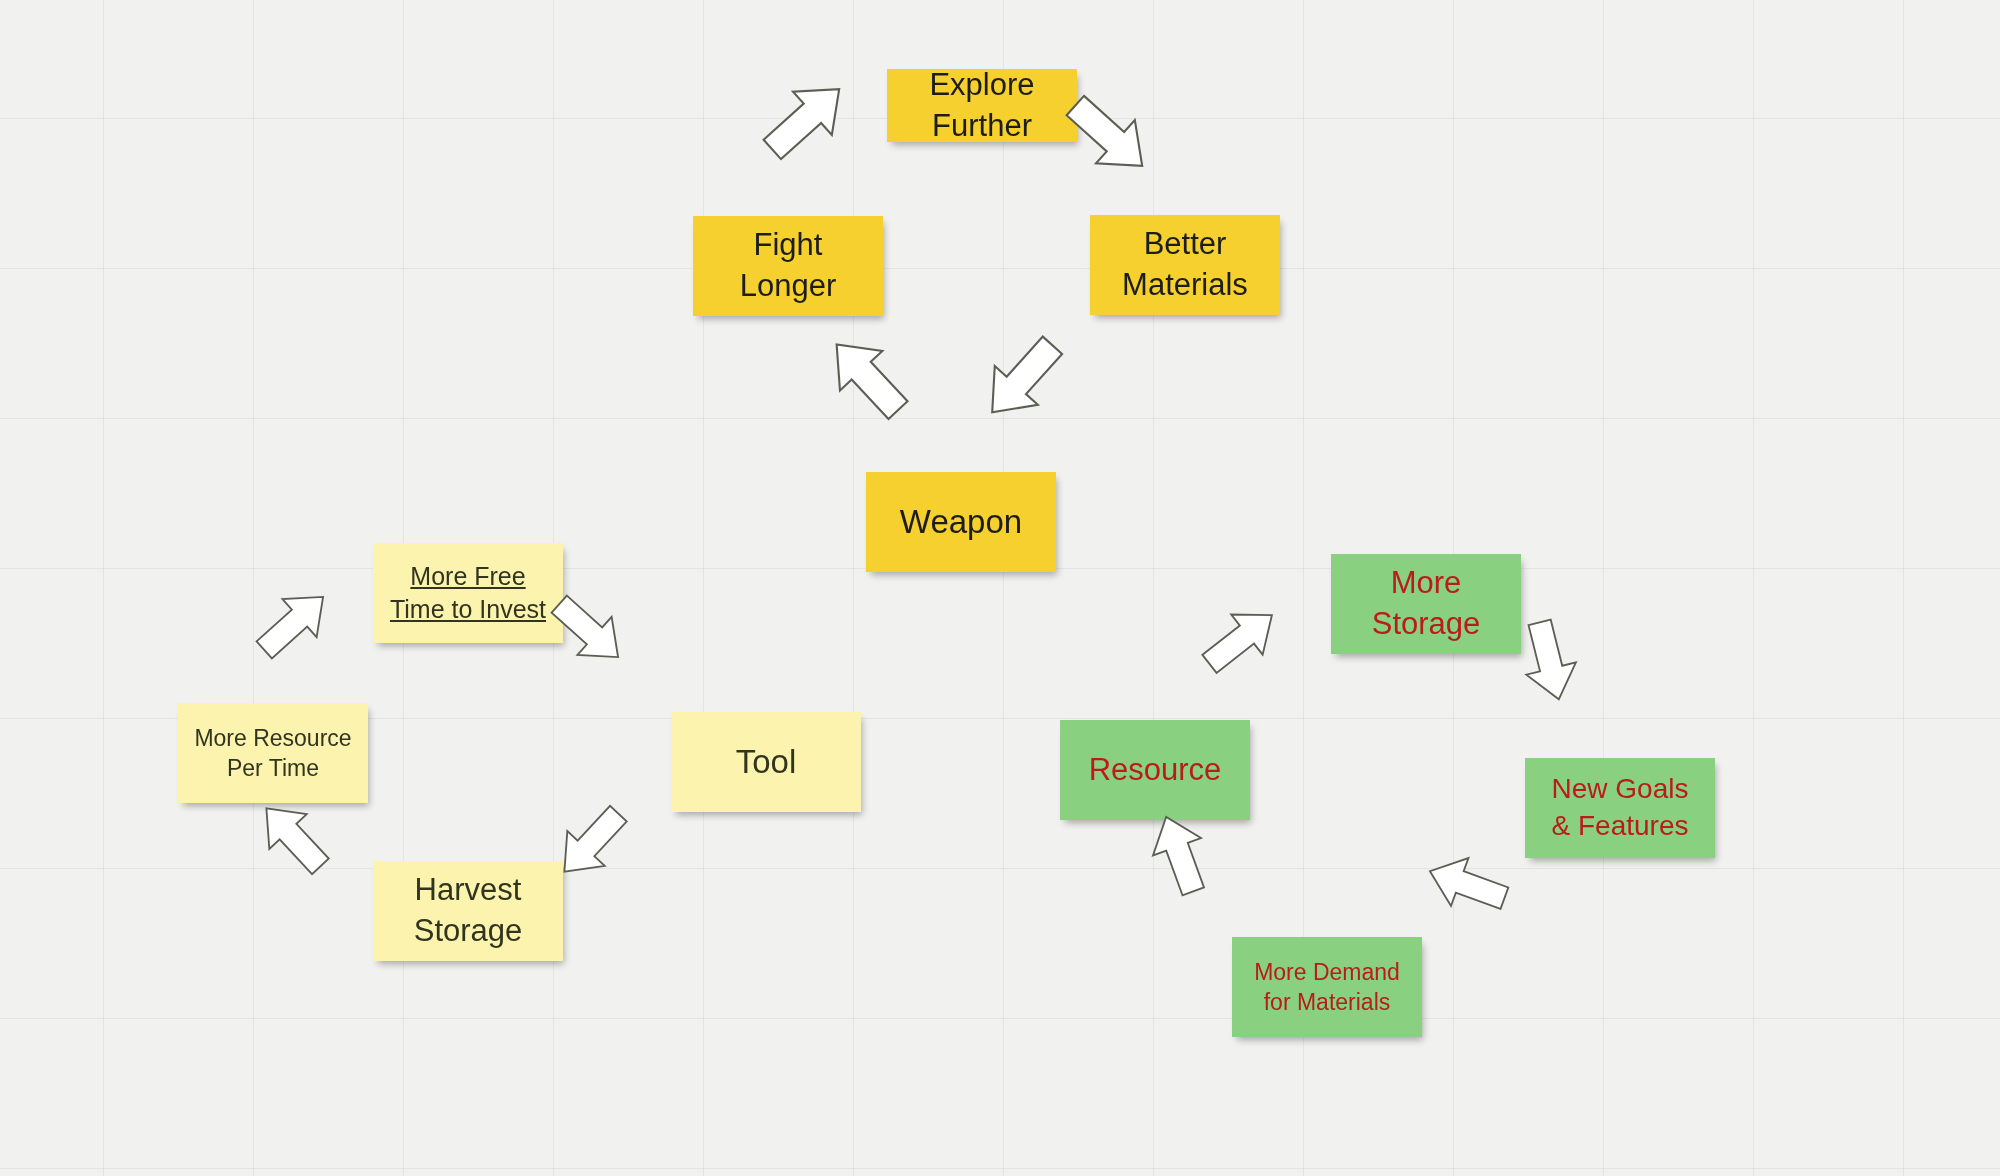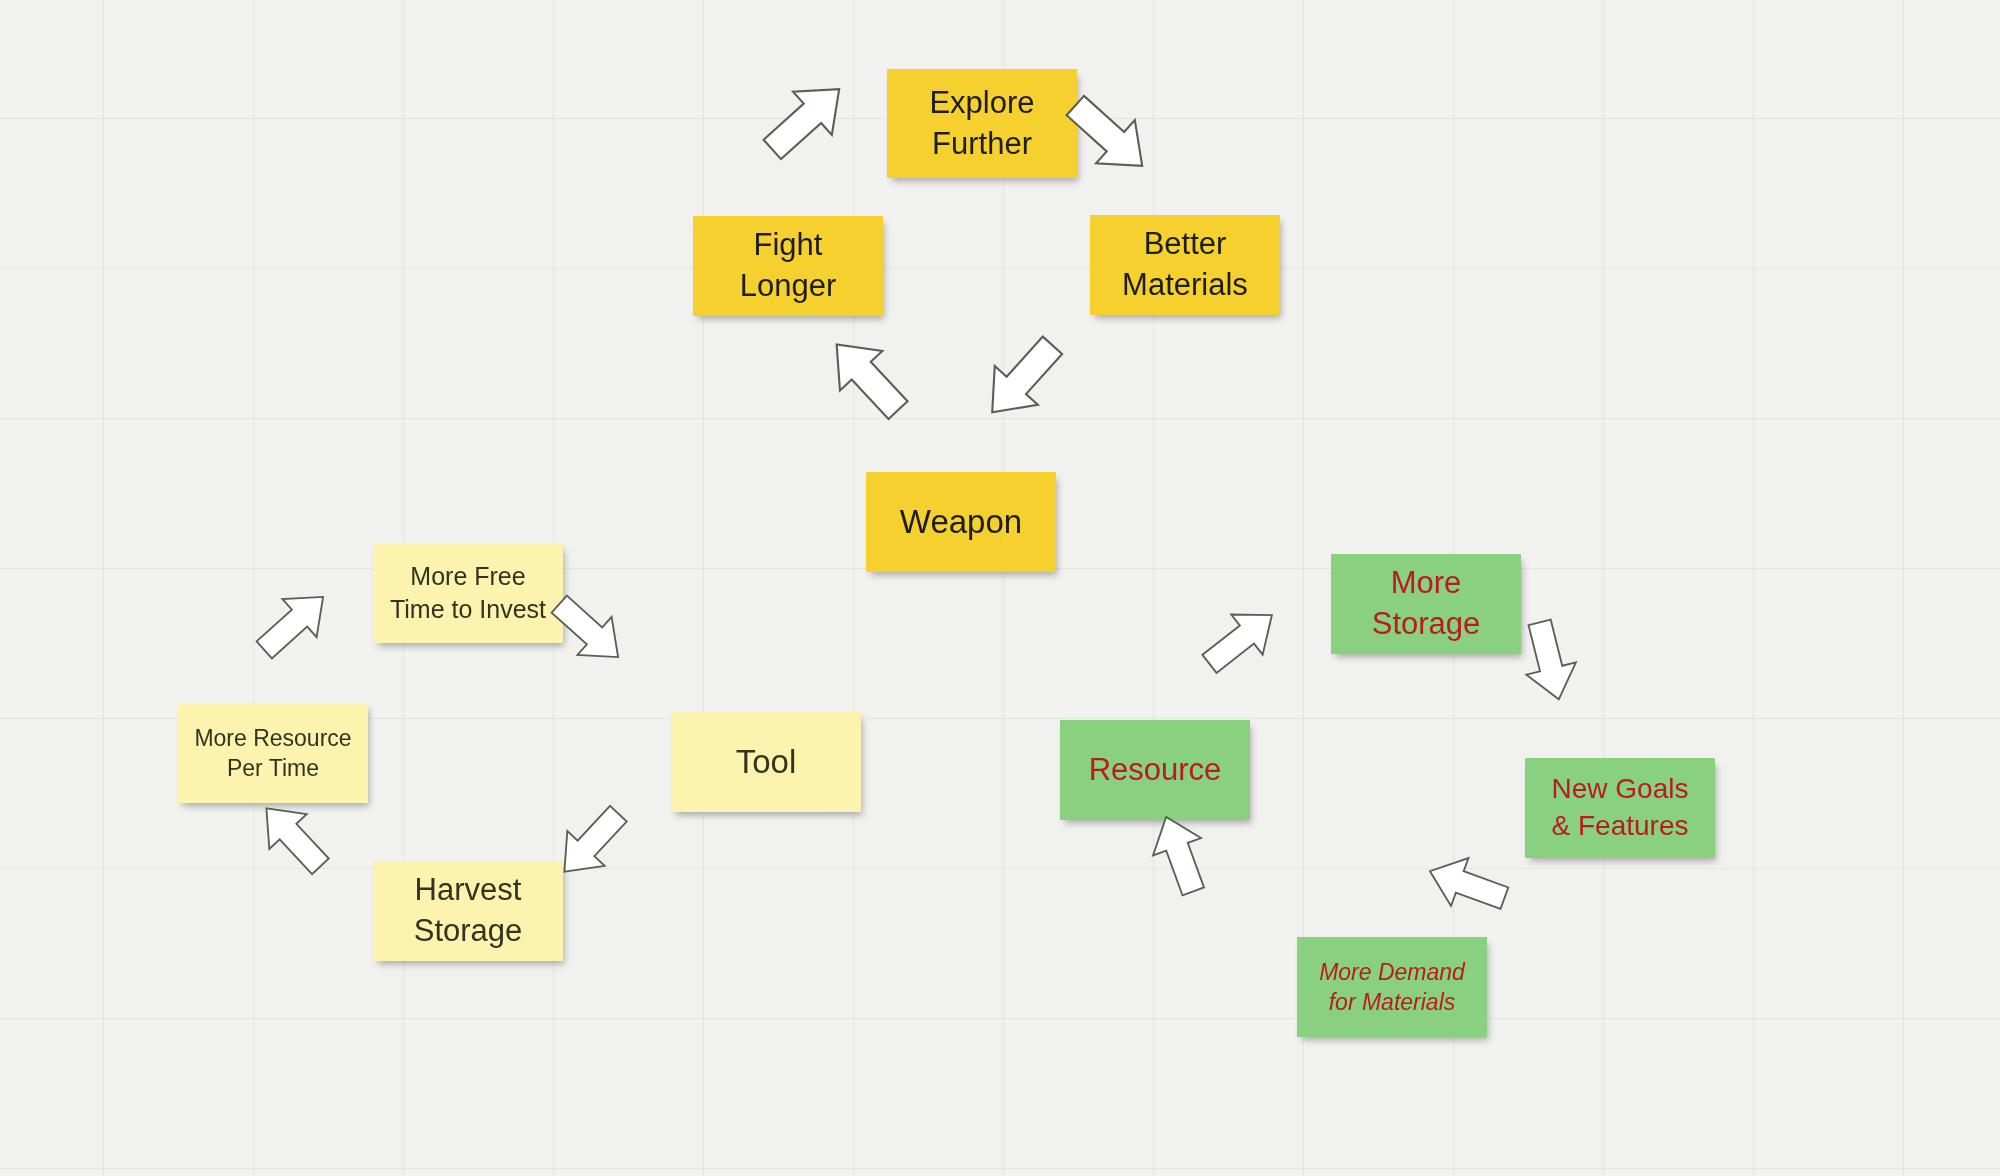--- a/index.html
+++ b/index.html
@@ -49,40 +49,40 @@
     stroke: #5b5f53;
     stroke-width: 2.1;
     stroke-linejoin: miter;
   }
 </style>
 </head>
 <body>
 
 <div id="board" style="width: 2000px; height: 1176px; background-color: rgb(241, 241, 240); background-size: 150px 150px;">
   <div id="notes-layer">
-      <div class="note yellow" style="left: 887px; top: 69px; width: 190px; height: 109px;"><span style="font-size: 31px;">Explore
+      <div class="note yellow" style="left: 887px; top: 69px; width: 190px; height: 73px;"><span style="font-size: 31px;">Explore
 Further</span></div>
       <div class="note yellow" style="left: 1090px; top: 215px; width: 190px; height: 100px;"><span style="font-size: 31px;">Better
 Materials</span></div>
       <div class="note yellow" style="left: 693px; top: 216px; width: 190px; height: 100px;"><span style="font-size: 31px;">Fight
 Longer</span></div>
       <div class="note yellow" style="left: 866px; top: 472px; width: 190px; height: 100px;"><span style="font-size: 33px;">Weapon</span></div>
-      <div class="note lime" style="left: 373px; top: 543px; width: 190px; height: 100px;"><span style="font-size: 25px;">More Free
+      <div class="note lime" style="left: 373px; top: 543px; width: 190px; height: 100px;"><span style="font-size: 25px; text-decoration: underline;">More Free
 Time to Invest</span></div>
       <div class="note lime" style="left: 178px; top: 703px; width: 190px; height: 100px;"><span style="font-size: 23px;">More Resource
 Per Time</span></div>
       <div class="note lime" style="left: 671px; top: 712px; width: 190px; height: 100px; text-align: right;"><span style="font-size: 33px;">Tool</span></div>
       <div class="note lime" style="left: 373px; top: 861px; width: 190px; height: 100px;"><span style="font-size: 31px;">Harvest
 Storage</span></div>
       <div class="note green" style="left: 1331px; top: 554px; width: 190px; height: 100px;"><span style="font-size: 31px;">More
 Storage</span></div>
       <div class="note green" style="left: 1060px; top: 720px; width: 190px; height: 100px;"><span style="font-size: 31px;">Resource</span></div>
       <div class="note green" style="left: 1525px; top: 758px; width: 190px; height: 100px;"><span style="font-size: 28px;">New  Goals
 &amp; Features</span></div>
-      <div class="note green" style="left: 1297px; top: 937px; width: 190px; height: 100px; font-style: italic;"><span style="font-size: 23px;">More Demand
+      <div class="note green" style="left: 1232px; top: 937px; width: 190px; height: 100px;"><span style="font-size: 23px;">More Demand
 for Materials</span></div>
     </div>
   <div id="arrows-layer">
       <div class="arrow" style="left: 805px; top: 120px; transform: translate(-50%, -50%) rotate(-42deg) scale(1);">
         <svg width="100" height="62" viewBox="-50 -31 100 62" xmlns="http://www.w3.org/2000/svg">
           <path d="M -44 -13 L 10 -13 L 10 -29 L 46 0 L 10 29 L 10 13 L -44 13 Z"></path>
         </svg>
       </div>
       <div class="arrow" style="left: 1108px; top: 135px; transform: translate(-50%, -50%) rotate(42deg) scale(1);">
         <svg width="100" height="62" viewBox="-50 -31 100 62" xmlns="http://www.w3.org/2000/svg">

